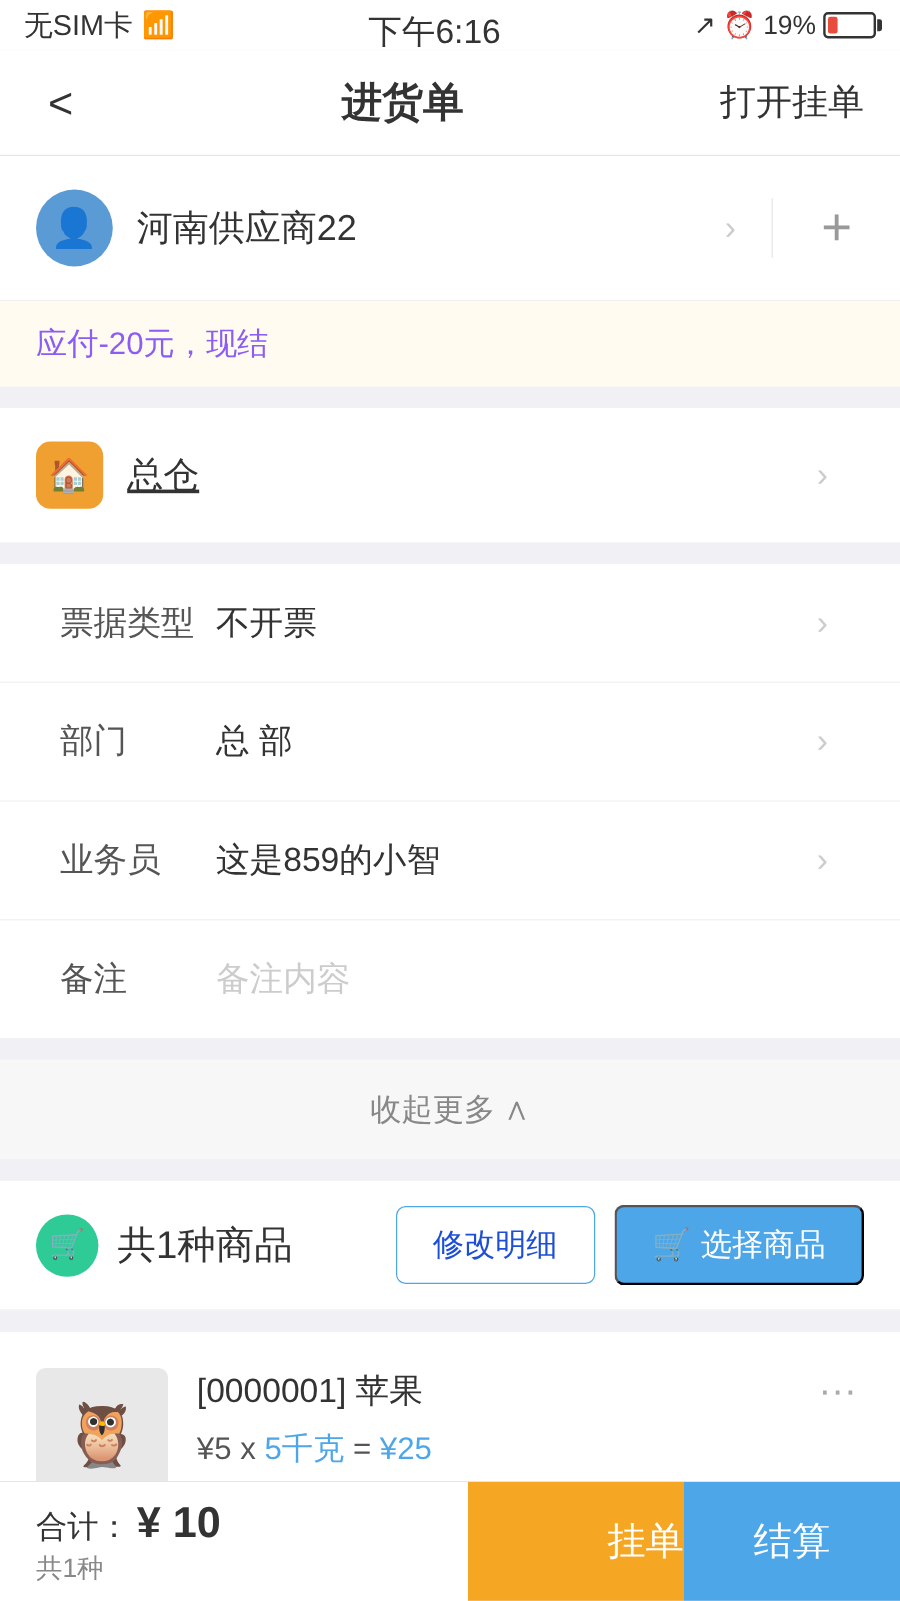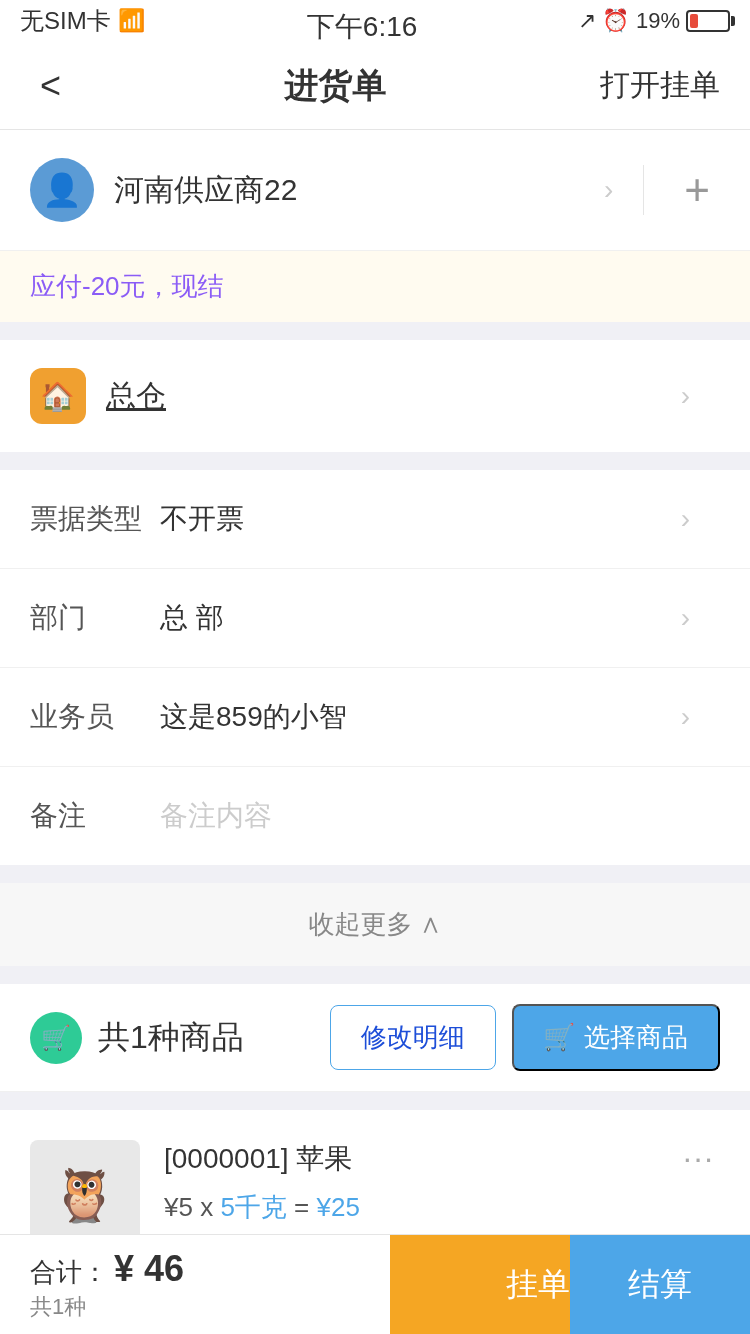--- a/index.html
+++ b/index.html
@@ -174,20 +174,21 @@
       align-items: center;
       padding: 30px 30px;
       border-bottom: 1px solid #f0f0f0;
     }
     .form-row:last-child { border-bottom: none; }
     .form-label {
       font-size: 28px;
       color: #555;
       width: 120px;
       flex-shrink: 0;
+      margin-left: 20px;
     }
     .form-value {
       flex: 1;
       font-size: 28px;
       color: #333;
       padding-left: 10px;
     }
     .form-placeholder {
       flex: 1;
       font-size: 28px;
@@ -452,21 +453,21 @@
   </div>
   <span class="product-more">···</span>
 </div>
 
 <div class="bottom-spacer"></div>
 
 <div class="bottom-bar">
   <div class="total-section">
     <div style="display:flex;align-items:baseline;gap:6px;">
       <span class="total-label">合计：</span>
-      <span class="total-amount">¥ 46</span>
+      <span class="total-amount">¥ 10</span>
     </div>
     <span class="total-count">共1种</span>
   </div>
   <div class="btn-hang">
     <span>挂单</span>
   </div>
   <div class="btn-settle">
     <span>结算</span>
   </div>
 </div>

